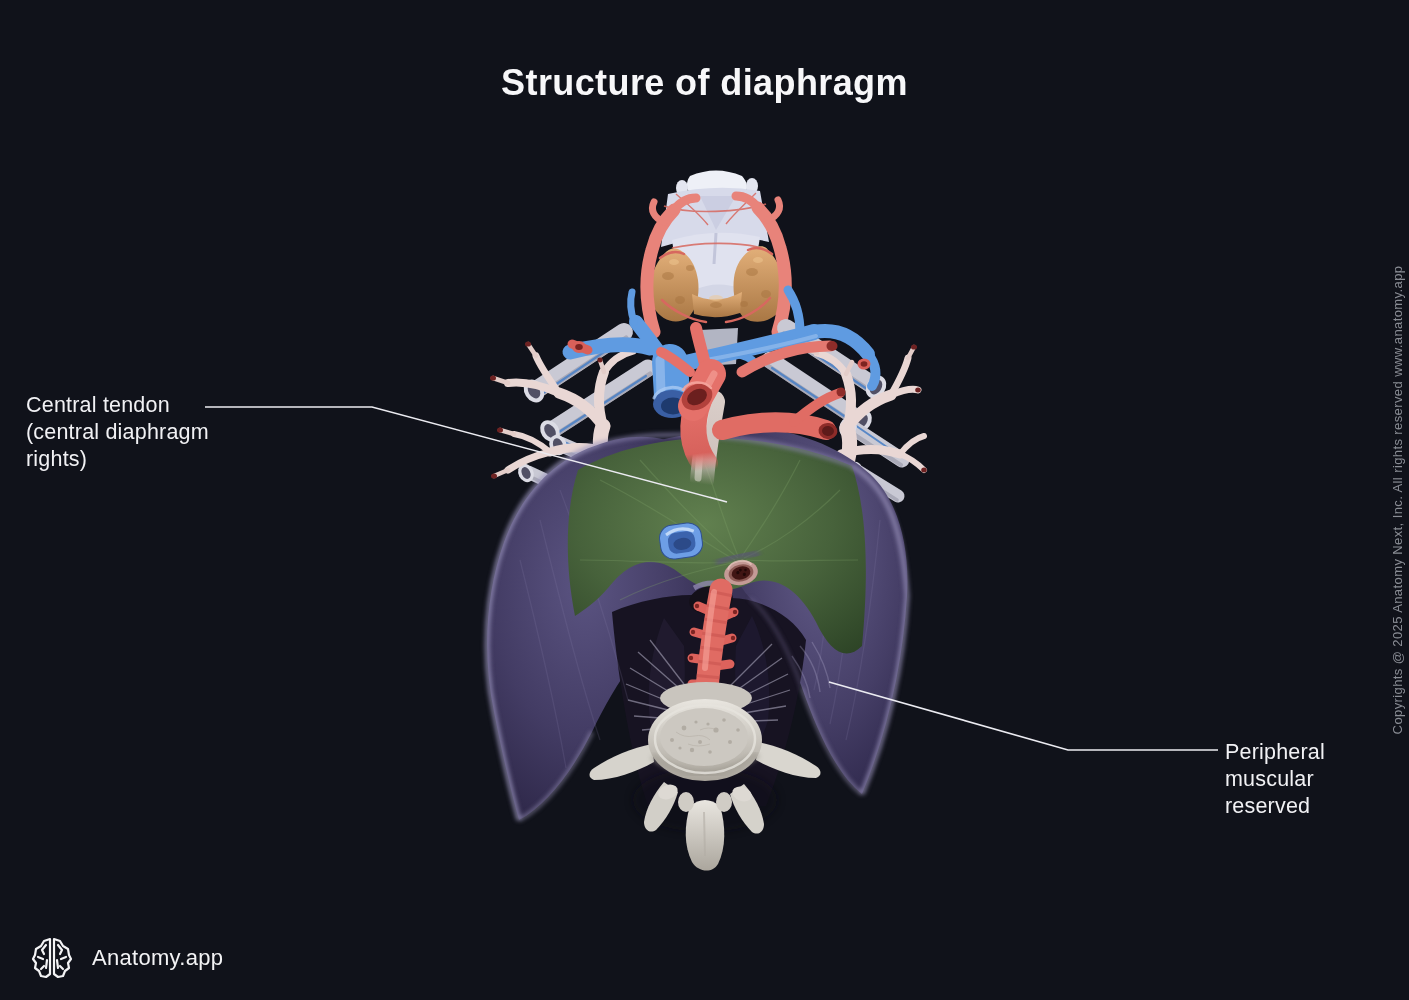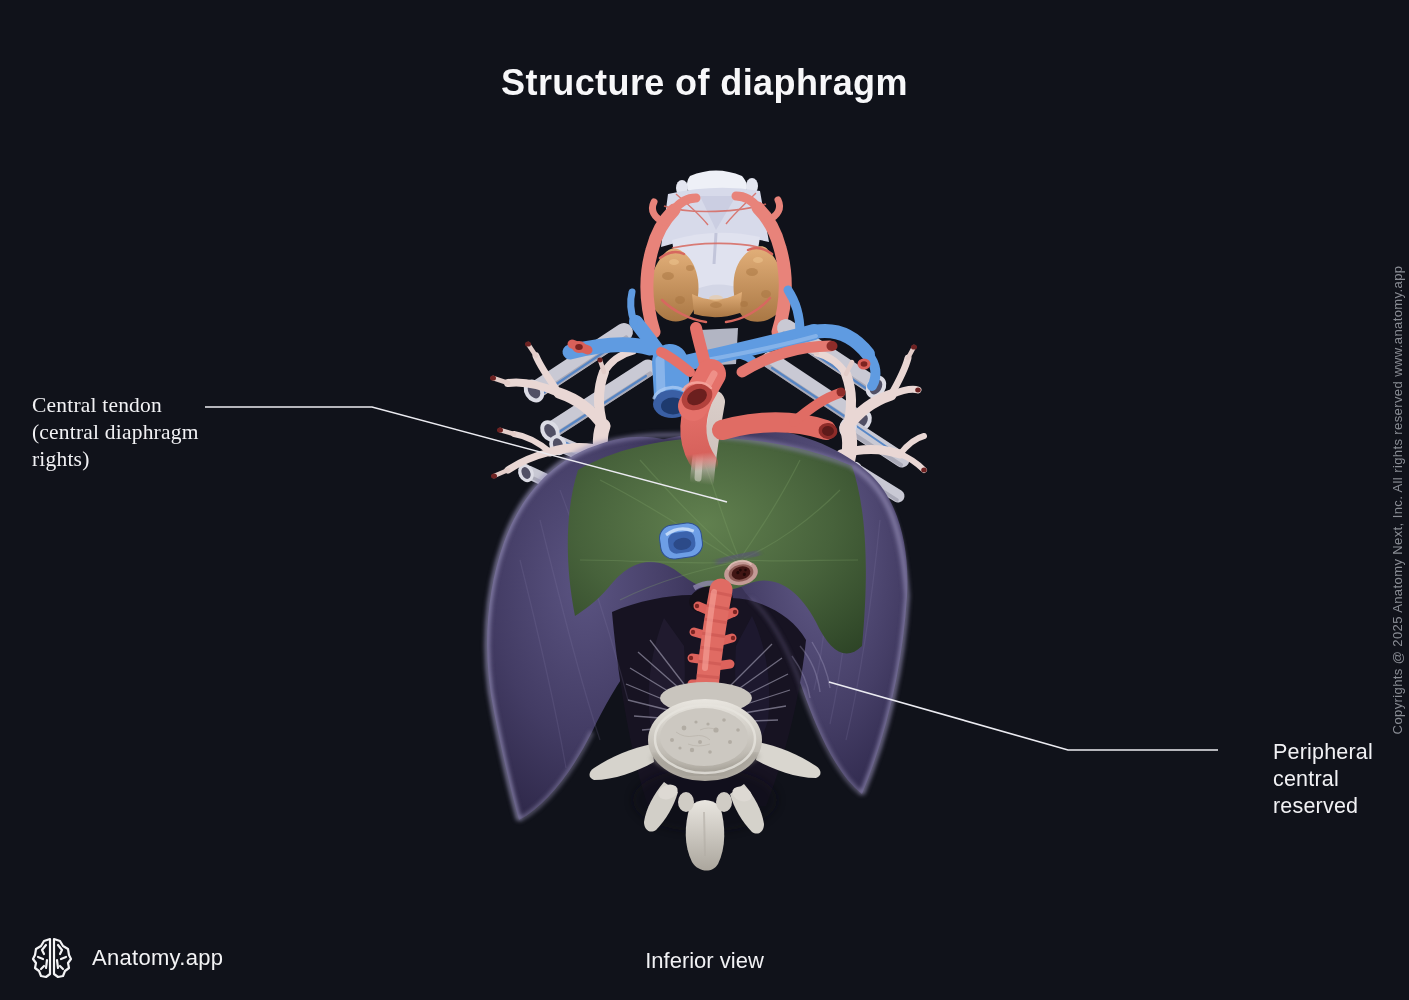--- a/index.html
+++ b/index.html
@@ -1,22 +1,22 @@
 <!DOCTYPE html>
 <html><head>
 <meta charset="utf-8">
 <style>
   html,body{margin:0;padding:0;background:#0f1117;}
   .canvas{position:relative;width:1409px;height:1000px;background:#10121a;overflow:hidden;
           font-family:"Liberation Sans",sans-serif;}
   .page-title{position:absolute;top:38px;left:0;right:0;text-align:center;
           color:#f7f7f9;font-size:36px;font-weight:700;letter-spacing:.4px;}
   .anno{position:absolute;color:#f1f1f4;font-size:21.5px;line-height:27px;font-weight:500;letter-spacing:.2px;}
-  .anno.central{left:32px;top:392px;font-family:Liberation Serif, serif;}
-  .anno.peripheral{left:1273px;top:739px;}
+  .anno.central{left:26px;top:392px;}
+  .anno.peripheral{left:1225px;top:739px;}
   .view-label{position:absolute;bottom:26px;left:0;right:0;text-align:center;
           color:#f1f1f4;font-size:22px;font-weight:500;}
   .brand{position:absolute;left:28px;bottom:18px;display:flex;align-items:center;gap:16px;}
   .brand-name{color:#f3f3f5;font-size:22px;font-weight:500;letter-spacing:.3px;}
   .copyright{position:absolute;right:4px;top:50%;writing-mode:vertical-rl;
           transform:translateY(-50%) rotate(180deg);color:#8a8d95;font-size:13px;letter-spacing:.4px;}
   .fig{position:absolute;inset:0;}
 </style>
 </head>
 <body>
@@ -436,25 +436,24 @@
   </svg>
 
   <div class="anno central">
     <div>Central tendon</div>
     <div>(central diaphragm</div>
     <div>rights)</div>
   </div>
 
   <div class="anno peripheral">
     <div>Peripheral</div>
-    <div>central</div>
+    <div>muscular</div>
     <div>reserved</div>
   </div>
 
-  <div class="view-label">Inferior view</div>
 
   <div class="brand">
     <svg width="48" height="48" viewBox="0 0 48 48" fill="none" stroke="#f3f3f5" stroke-width="2.2" stroke-linejoin="round" stroke-linecap="round">
       <g>
         <path d="M22,5 L16,7 L13,12 L8,15 L7,21 L5,25 L8,29 L7,34 L11,37 L13,42 L18,43 L22,40 L22,5 Z"></path>
         <path d="M18,11 L14,16 L16,20"></path>
         <path d="M10,23 L15,25"></path>
         <path d="M16,32 L13,35"></path>
         <path d="M19,26 L18,34"></path>
       </g>

